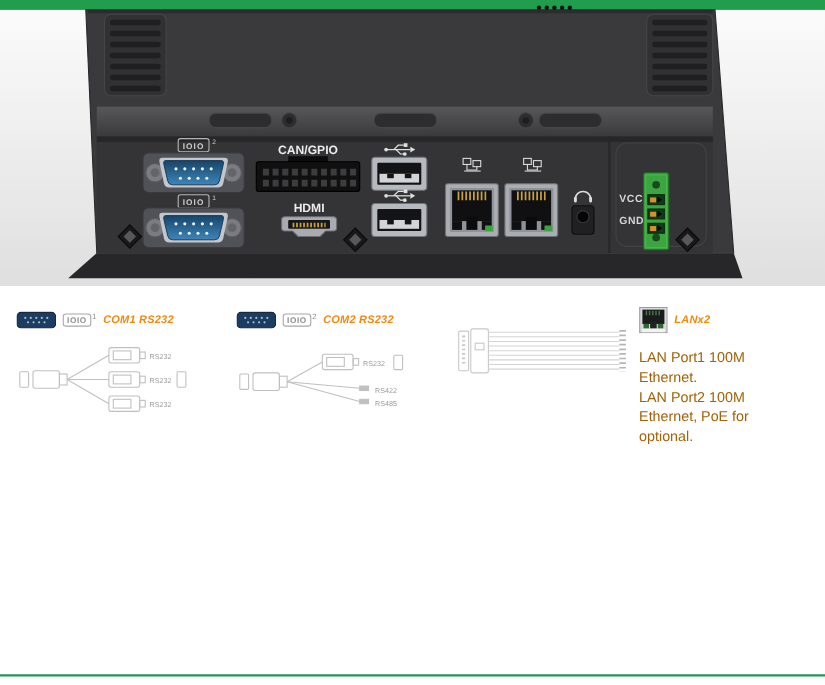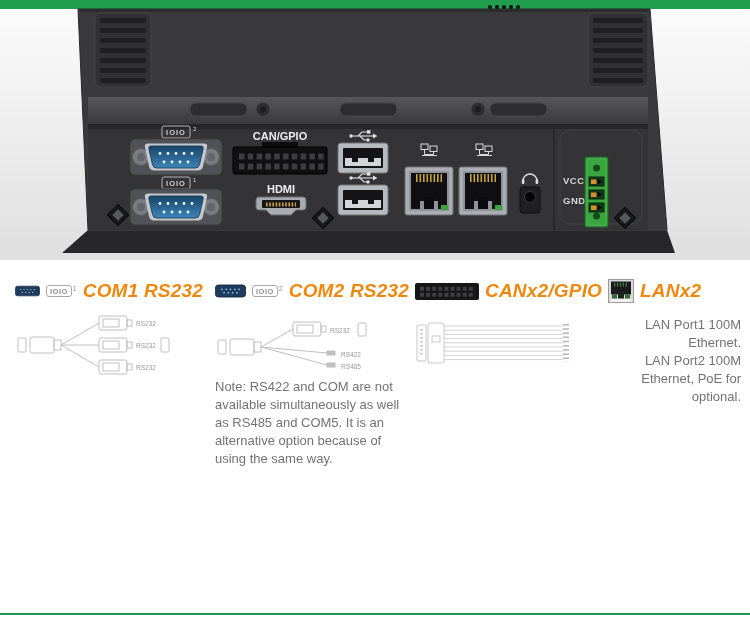--- a/index.html
+++ b/index.html
@@ -6,32 +6,32 @@
   .page{position:relative;width:750px;height:623px;background:#fff;overflow:hidden;
         font-family:"Liberation Sans",sans-serif;}
   .photo{position:absolute;top:0;left:0;width:750px;height:260px;}
   svg text{font-family:"Liberation Sans",sans-serif;}
 
   .annotations{position:absolute;top:279px;left:0;width:750px;height:330px;}
   .col{position:absolute;top:0;}
   .col-1{left:15px;width:188px;}
   .col-2{left:215px;width:194px;}
   .col-3{left:415px;width:198px;}
-  .col-4{left:608px;width:133px;text-align:right;}
+  .col-4{left:581px;width:133px;}
 
   .sec-head{display:flex;align-items:center;gap:6px;height:24px;}
-  .sec-title{margin:0;font-size:19px;font-style:italic;font-weight:bold;
+  .sec-title{margin:0;font-size:10px;font-style:italic;font-weight:bold;
              color:#F0880E;letter-spacing:.2px;white-space:nowrap;}
   .ioio-wrap{display:inline-flex;align-items:flex-start;}
   .ioio-box{border:1px solid #a8a8a8;border-radius:3px;padding:1px 3px 0;
             font-size:7.5px;font-weight:bold;color:#8f8f8f;letter-spacing:.5px;line-height:9px;}
   .ioio-sup{font-size:7px;color:#8f8f8f;margin-left:1px;line-height:7px;}
 
   .diagram{margin-top:9px;height:66px;}
-  .col p{margin:0 0 18px;font-size:13px;line-height:18px;color:#737373;}
+  .col p{margin:0 0 18px;font-size:13px;line-height:18px;color:#a16207;}
   .pre{white-space:pre-line;}
   .col-4 .body{margin-top:13px;}
 
   .bottom-line{position:absolute;left:0;top:613px;width:750px;height:2px;background:#1E9450;}
 </style>
 </head>
 <body>
 
 <div class="page">
 
@@ -384,33 +384,24 @@
             <rect x="143" y="11" width="8" height="13" rx="1"></rect>
             <rect x="112" y="39" width="8" height="4" fill="#c0c0c0"></rect>
             <rect x="112" y="51" width="8" height="4" fill="#c0c0c0"></rect>
           </g>
           <text x="115" y="21" font-size="6.5" fill="#9b9b9b">RS232</text>
           <text x="126" y="45" font-size="6.5" fill="#9b9b9b">RS422</text>
           <text x="126" y="57" font-size="6.5" fill="#9b9b9b">RS485</text>
         </svg>
       </div>
       <div class="body">
-        <p>Note: RS422 and COM are not available simultaneously as well as RS485 and COM5. It is an alternative option because of using the same way.</p>
       </div>
     </section>
 
     <section class="col col-3">
-      <div class="sec-head">
-        <svg width="64" height="17" viewBox="0 0 64 17">
-          <rect width="64" height="17" rx="2" fill="#161616"></rect>
-          <line x1="5" y1="5.7" x2="60" y2="5.7" stroke="#3f3f41" stroke-width="4" stroke-dasharray="4 2.1"></line>
-          <line x1="5" y1="11.7" x2="60" y2="11.7" stroke="#3f3f41" stroke-width="4" stroke-dasharray="4 2.1"></line>
-        </svg>
-        <h3 class="sec-title">CANx2/GPIO</h3>
-      </div>
       <div class="diagram">
         <svg width="198" height="66" viewBox="0 0 198 66">
           <g transform="translate(0,10)">
             <g stroke="#c8c8c8" fill="none">
               <rect x="2" y="3" width="9" height="36" rx="1"></rect>
               <line x1="6.5" y1="7" x2="6.5" y2="35" stroke-dasharray="1.5 2.5" stroke-width="3"></line>
               <rect x="13" y="1" width="16" height="40" rx="2"></rect>
               <rect x="17" y="14" width="8" height="6"></rect>
             </g>
             <g stroke="#d4d4d4">

